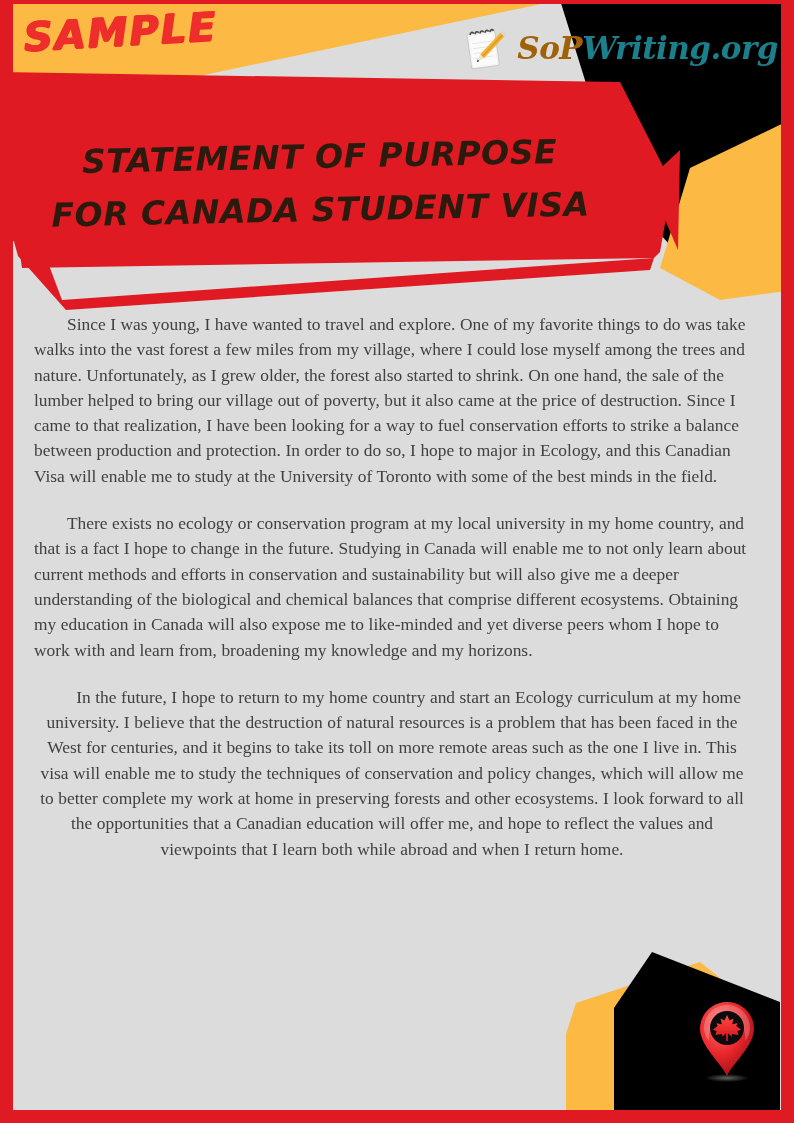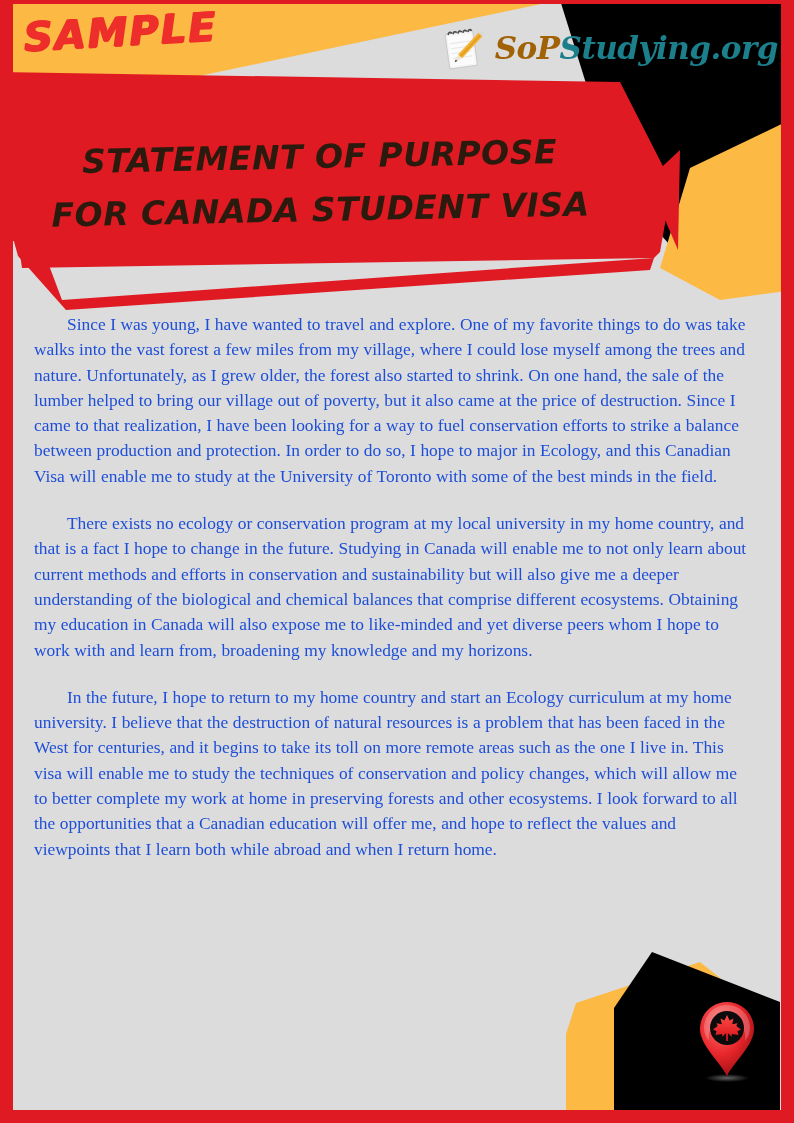--- a/index.html
+++ b/index.html
@@ -92,26 +92,26 @@
     position: absolute;
     left: 34px;
     top: 312px;
     width: 716px;
   }
   .body-copy p {
     margin: 0 0 22px 0;
     font-family: "Liberation Serif", serif;
     font-size: 17.4px;
     line-height: 25.3px;
-    color: #1d4ed8;
+    color: #404040;
     text-indent: 33px;
     text-align: left;
     word-spacing: 0.2px;
   }
-  .body-copy p:last-child { margin-bottom: 4px; }
+  .body-copy p:last-child { margin-bottom: 4px; text-align: center; }
 
   
   .pin {
     position: absolute;
     left: 696px;
     top: 1000px;
     width: 62px;
     height: 84px;
   }
 </style>
@@ -170,21 +170,21 @@
       </g>
 
       <g transform="rotate(43 28 28)">
         <rect x="26" y="6" width="5.5" height="30" fill="#f5b335"></rect>
         <rect x="28.2" y="6" width="1.6" height="30" fill="#e09c1f"></rect>
         <polygon points="26,36 31.5,36 28.75,44" fill="#f0e3cf"></polygon>
         <polygon points="27.6,41.2 29.9,41.2 28.75,44" fill="#3a3a3a"></polygon>
         <rect x="26" y="3" width="5.5" height="3.4" fill="#d8d8d8"></rect>
       </g>
     </svg>
-    <span class="brand-word"><span class="brand-sop">SoP</span><span class="brand-rest">Studying.org</span></span>
+    <span class="brand-word"><span class="brand-sop">SoP</span><span class="brand-rest">Writing.org</span></span>
   </div>
 
   <div class="title-block">
     <div class="title-line">STATEMENT OF PURPOSE</div>
     <div class="title-line">FOR CANADA STUDENT VISA</div>
   </div>
 
   <div class="body-copy">
     <p>Since I was young, I have wanted to travel and explore. One of my favorite things to do was take walks into the vast forest a few miles from my village, where I could lose myself among the trees and nature. Unfortunately, as I grew older, the forest also started to shrink. On one hand, the sale of the lumber helped to bring our village out of poverty, but it also came at the price of destruction. Since I came to that realization, I have been looking for a way to fuel conservation efforts to strike a balance between production and protection. In order to do so, I hope to major in Ecology, and this Canadian Visa will enable me to study at the University of Toronto with some of the best minds in the field.</p>
     <p>There exists no ecology or conservation program at my local university in my home country, and that is a fact I hope to change in the future. Studying in Canada will enable me to not only learn about current methods and efforts in conservation and sustainability but will also give me a deeper understanding of the biological and chemical balances that comprise different ecosystems. Obtaining my education in Canada will also expose me to like-minded and yet diverse peers whom I hope to work with and learn from, broadening my knowledge and my horizons.</p>

